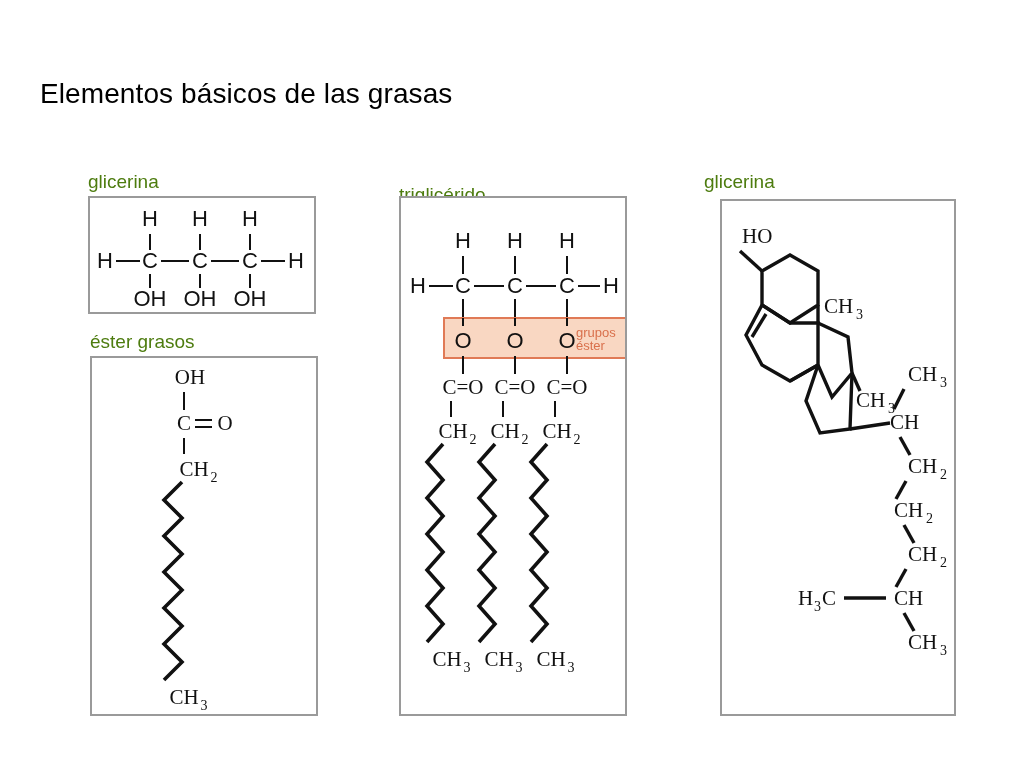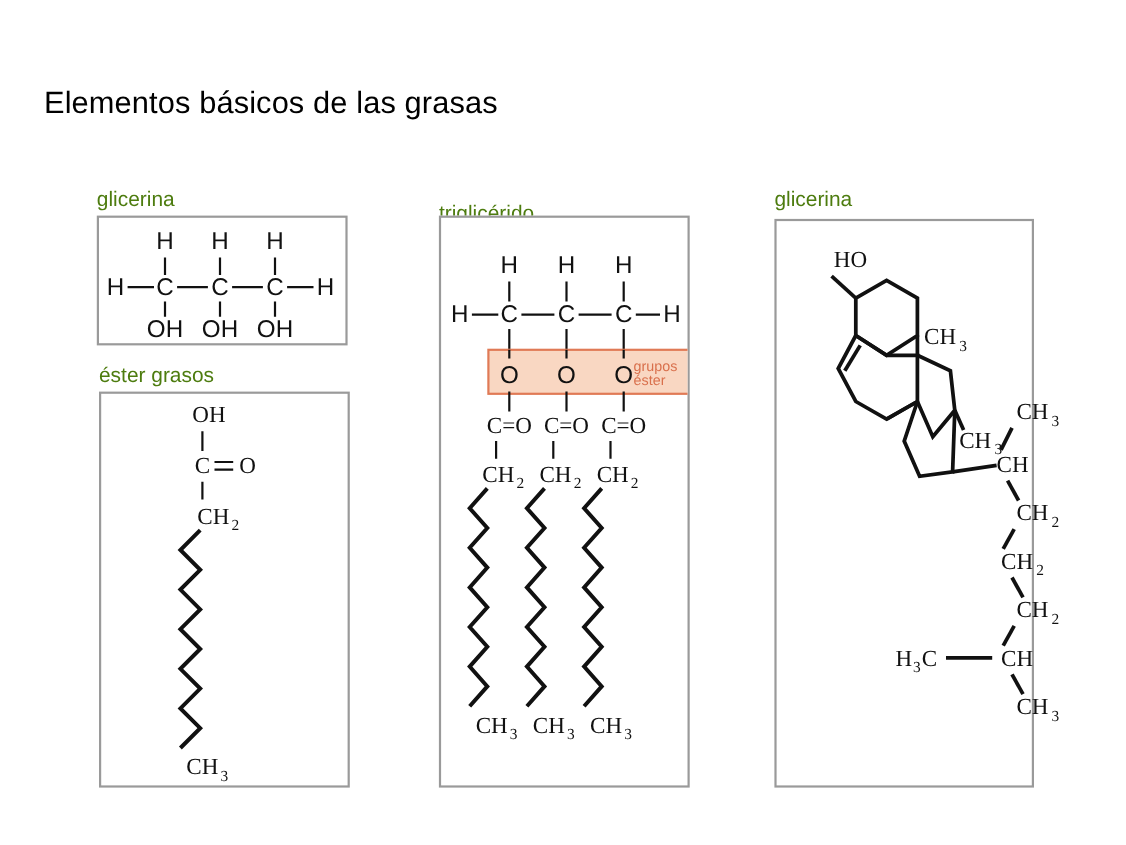--- a/index.html
+++ b/index.html
@@ -48,21 +48,21 @@
   #label-glicerina { left: 88px;  top: 171px; width: 228px; }
   #panel-glicerina { left: 88px;  top: 196px; width: 228px; height: 118px; }
   
   #label-acidos    { left: 90px;  top: 331px; width: 228px; }
   #panel-acidos    { left: 90px;  top: 356px; width: 228px; height: 360px; }
   
   #label-trigli    { left: 399px; top: 184px; width: 228px; }
   #panel-trigli    { left: 399px; top: 196px; width: 228px; height: 520px; }
   
   #label-coles     { left: 704px; top: 171px; width: 236px; }
-  #panel-coles     { left: 704px; top: 199px; width: 236px; height: 517px; padding-left: 32px; }
+  #panel-coles     { left: 720px; top: 199px; width: 236px; height: 517px; }
 
   .atom {
     font-family: "Liberation Serif", serif;
     font-size: 21px;
     fill: #111111;
   }
   .atom-sans {
     font-family: "Liberation Sans", sans-serif;
     font-size: 22px;
     fill: #111111;

